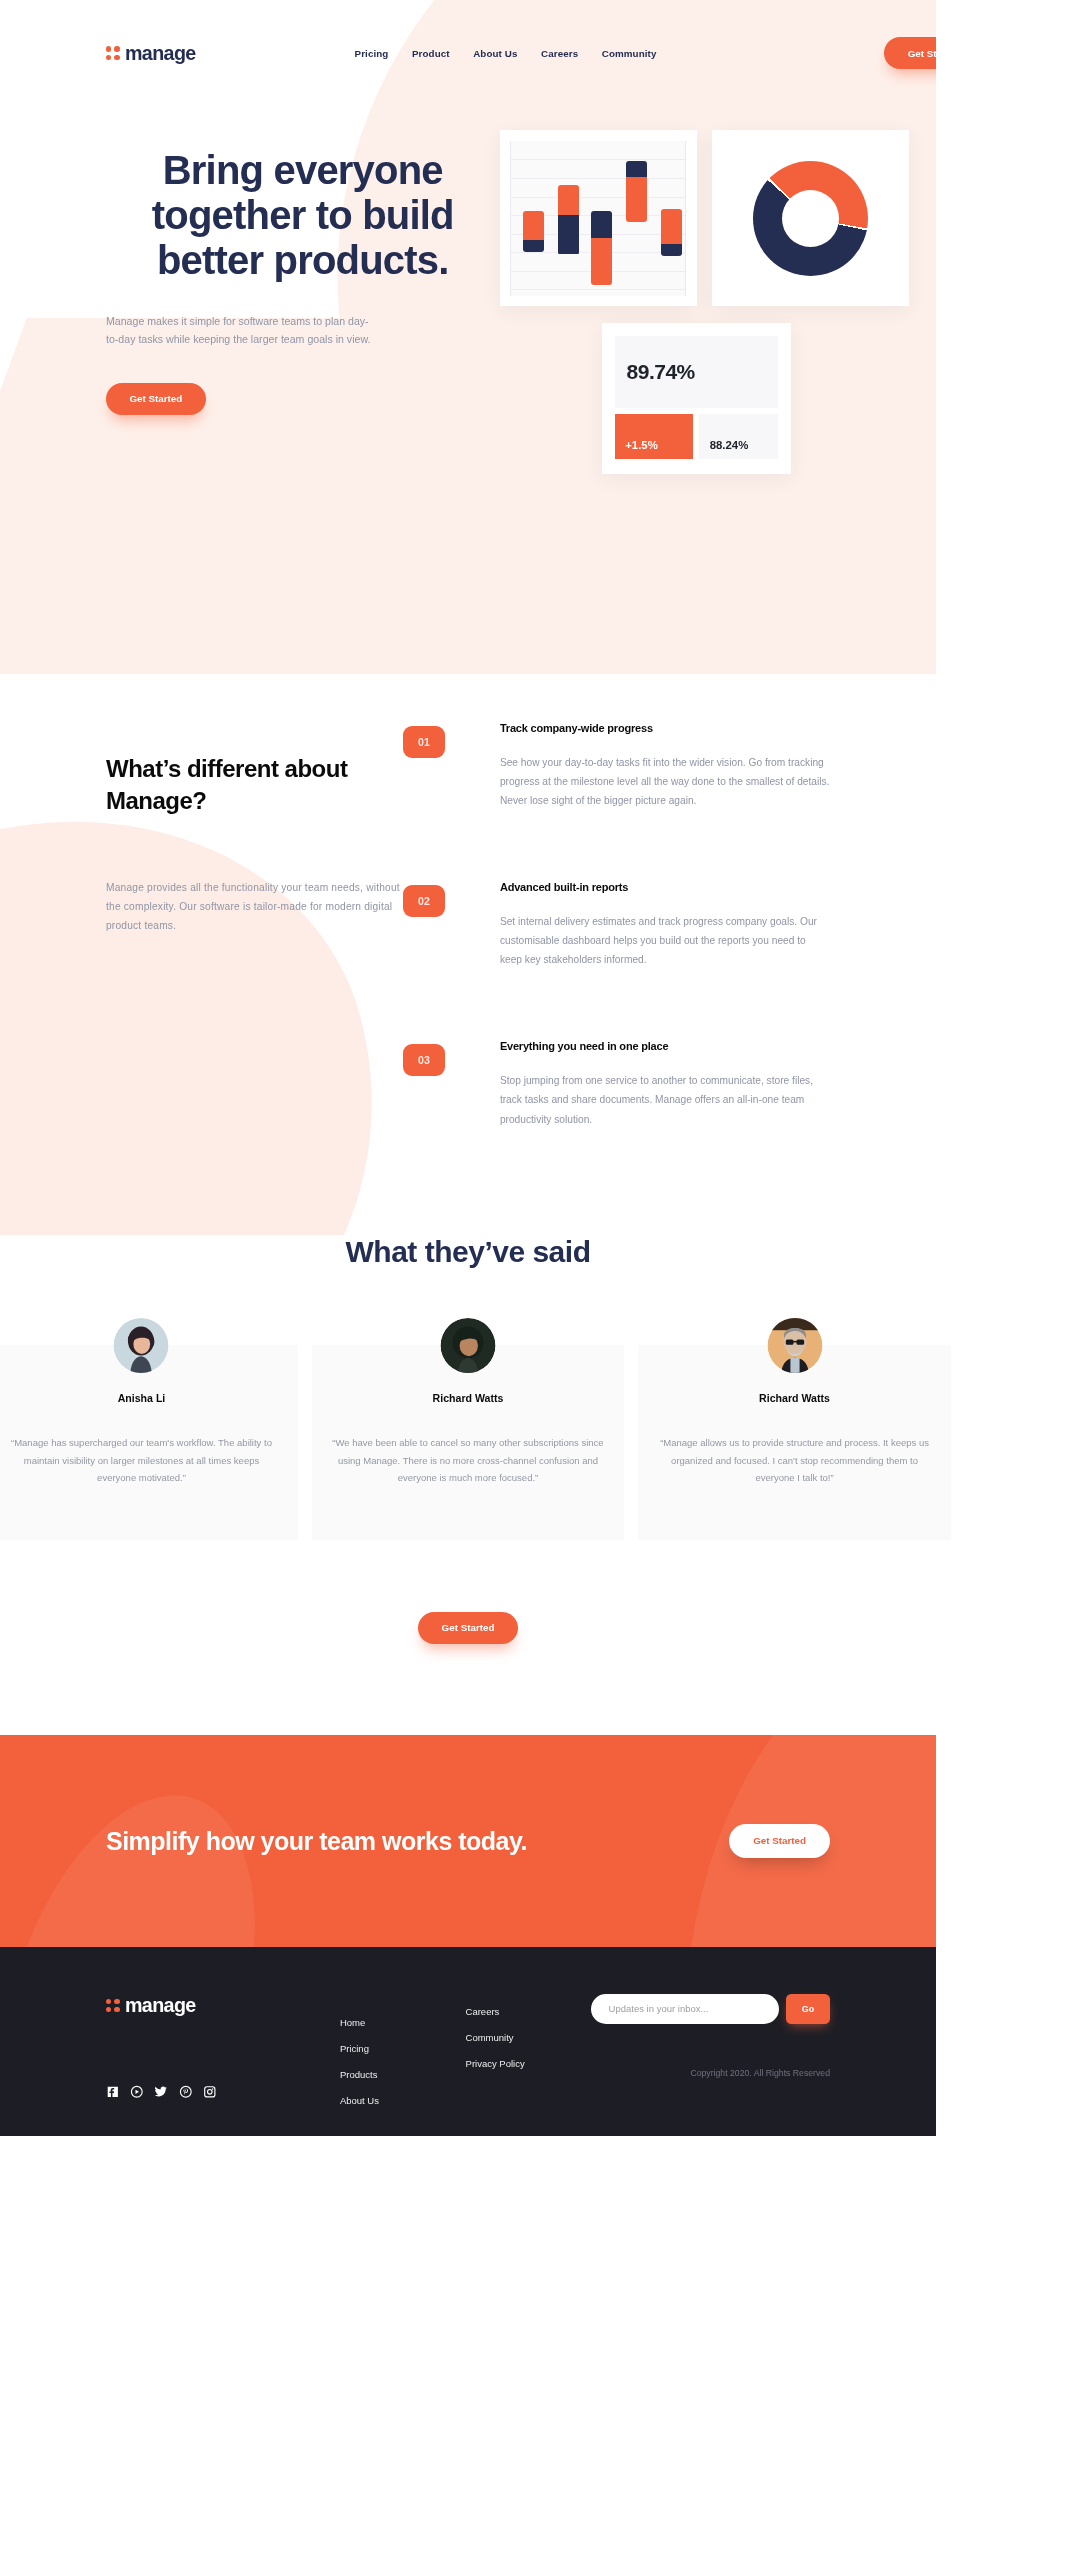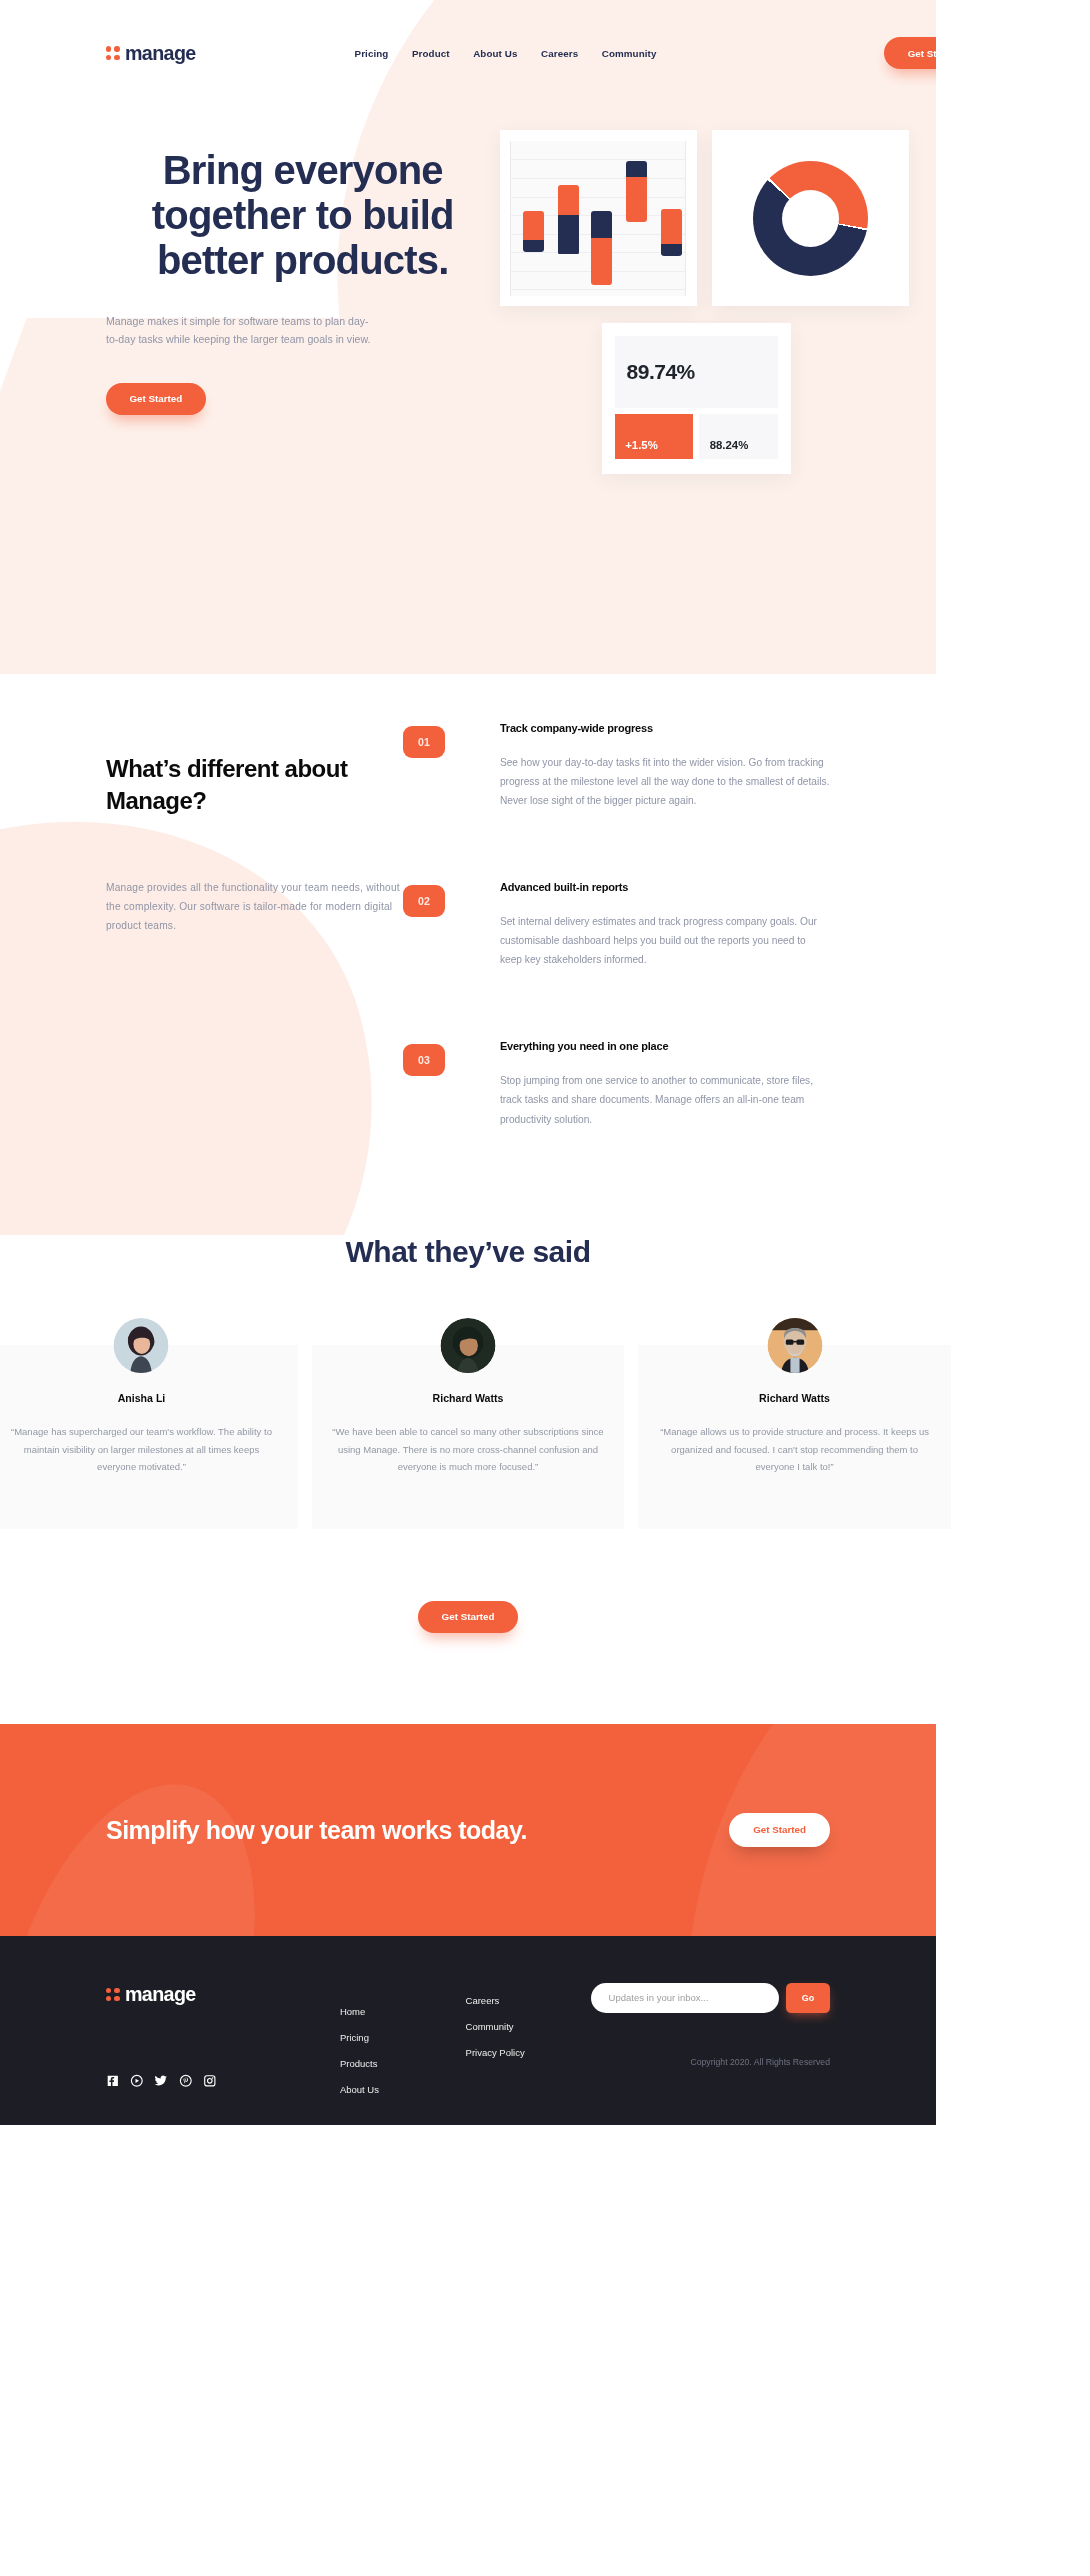--- a/index.html
+++ b/index.html
@@ -297,21 +297,21 @@
   .t-card:first-child { margin-left: -15px; }
   .t-card:last-child  { margin-right: -15px; }
   .t-avatar {
     position: absolute;
     top: -27px; left: 50%; transform: translateX(-50%);
     width: 55px; height: 55px; border-radius: 50%;
     overflow: hidden;
   }
   .t-name {
     font-size: 10.6px; font-weight: 700; color: #0B0B0B;
-    margin-bottom: 19px;
+    margin-bottom: 30px;
   }
   .t-quote {
     font-size: 9.5px; line-height: 1.85; color: #9398A5;
     max-width: 303px; margin: 0 auto;
   }
   .t-cta { margin-top: 72px; }
 
   
   .cta {
     position: relative;

